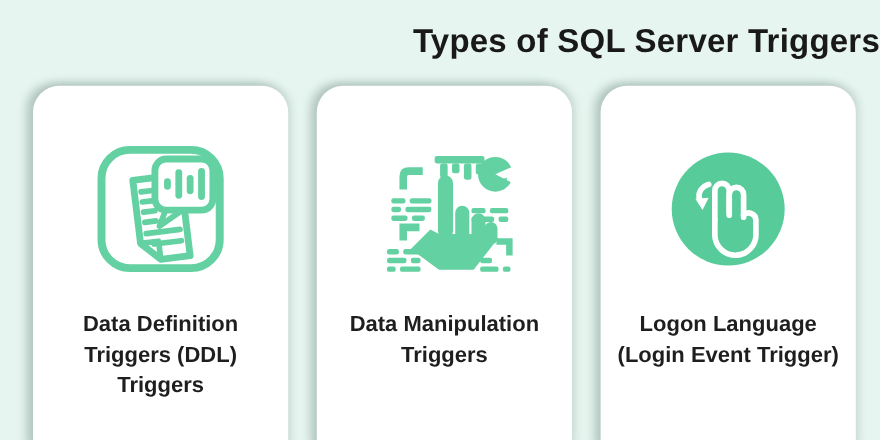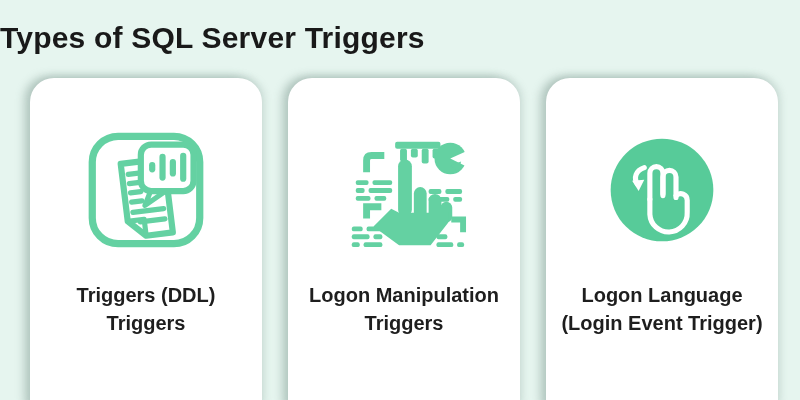--- a/index.html
+++ b/index.html
@@ -14,21 +14,21 @@
   html, body {
     width: 800px; height: 400px;
     overflow: hidden;
     background: var(--background);
     font-family: "Liberation Sans", sans-serif;
   }
   .page { position: relative; width: 800px; height: 400px; }
   .page-title {
     position: absolute;
     top: 21px; left: 0; width: 800px;
-    text-align: left;
+    text-align: right;
     font-size: 30px;
     font-weight: 700;
     letter-spacing: 0.2px;
     color: var(--title_text);
   }
   .cards-row {
     position: absolute;
     top: 78px; left: 30px;
     width: 748px;
     display: flex;
@@ -94,20 +94,21 @@
             <g stroke="currentColor" stroke-width="6" stroke-linecap="round">
               <line x1="66" y1="36" x2="66" y2="40"></line>
               <line x1="76" y1="28" x2="76" y2="48"></line>
               <line x1="86" y1="33" x2="86" y2="44"></line>
               <line x1="96" y1="27" x2="96" y2="49"></line>
             </g>
           </g>
         </svg>
       </div>
       <div class="card-label">
+        <div>Data Definition</div>
         <div>Triggers (DDL)</div>
         <div>Triggers</div>
       </div>
     </div>
 
     <div class="card">
       <div class="card-icon">
         <svg width="132" height="128" viewBox="0 0 130 130">
           <g fill="currentColor">
             <rect x="56" y="16" width="46" height="7" rx="2"></rect>
@@ -146,21 +147,21 @@
           <g fill="currentColor">
             <rect x="59" y="34" width="14" height="58" rx="7"></rect>
             <rect x="75" y="62" width="13" height="32" rx="6.5"></rect>
             <rect x="90" y="69" width="13" height="27" rx="6.5"></rect>
             <rect x="102" y="77" width="12" height="21" rx="6"></rect>
             <path d="M52 84 L60 88 H110 V98 L92 121 H60 L34 102 Z"></path>
           </g>
         </svg>
       </div>
       <div class="card-label">
-        <div>Logon Manipulation</div>
+        <div>Data Manipulation</div>
         <div>Triggers</div>
       </div>
     </div>
 
     <div class="card">
       <div class="card-icon">
         <svg width="112" height="112" viewBox="0 0 120 120">
           <circle cx="60" cy="60" r="55" fill="var(--accent_deep)"></circle>
           <g stroke="#ffffff" stroke-width="5.5" fill="none" stroke-linecap="round" stroke-linejoin="round">
             <path d="M47 70 V42 a7 7 0 0 1 14 0 v24"></path>

